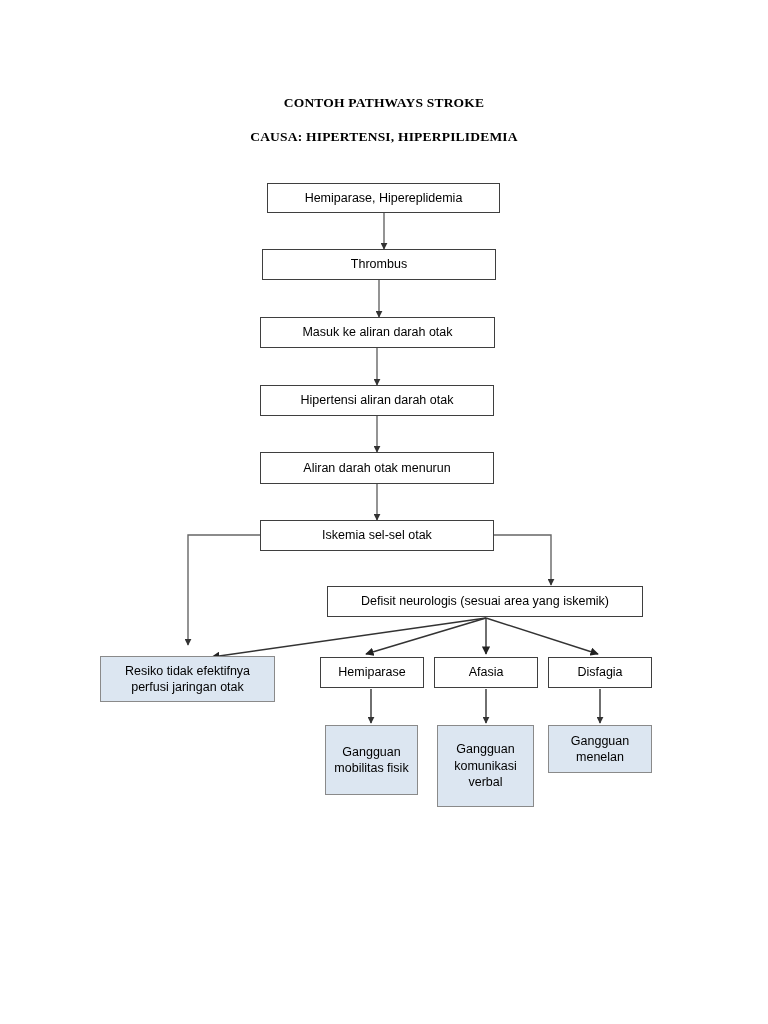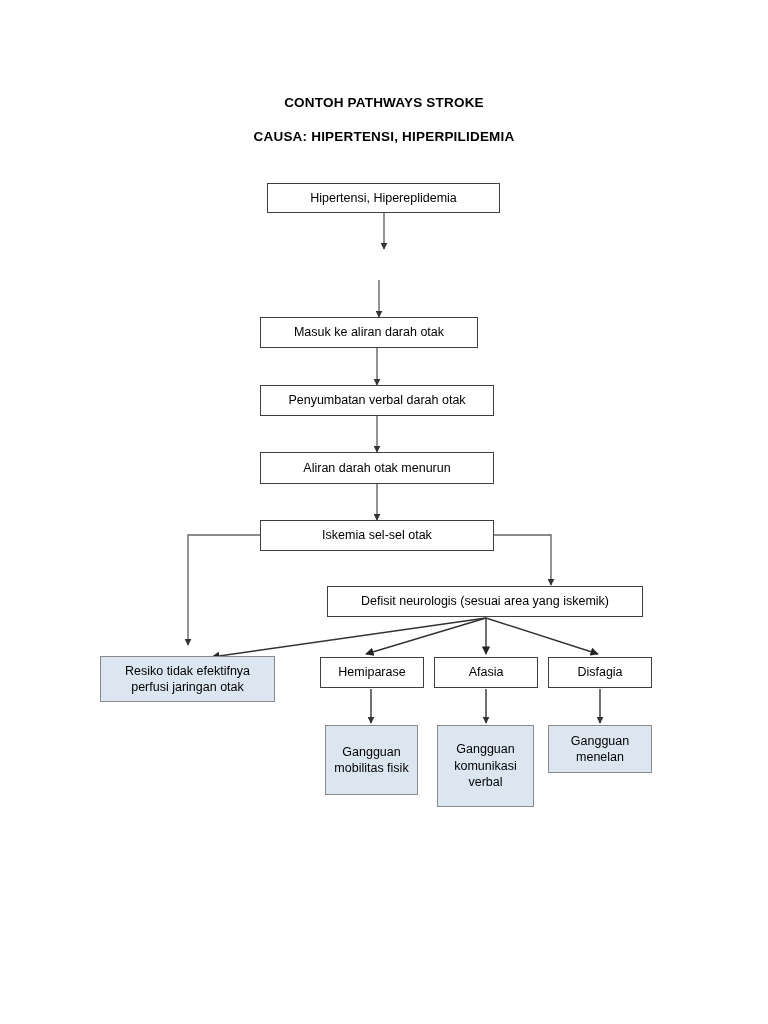--- a/index.html
+++ b/index.html
@@ -30,20 +30,21 @@
     pointer-events: none;
   }
   .title {
     position: absolute;
     width: 768px;
     text-align: center;
     font-weight: bold;
     font-size: 13.5px;
     letter-spacing: 0.2px;
     white-space: nowrap;
+    font-family: Liberation Serif, serif;
   }
   #title-main { top: 95px; }
   #title-cause { top: 129px; }
 
   .node {
     position: absolute;
     box-sizing: border-box;
     display: flex;
     align-items: center;
     justify-content: center;
@@ -103,30 +104,33 @@
     </g>
 
     <g stroke="#333333" stroke-width="1.4" fill="none" marker-end="url(#ah)">
       <line x1="371" y1="689" x2="371" y2="723"></line>
       <line x1="486" y1="689" x2="486" y2="723"></line>
       <line x1="600" y1="689" x2="600" y2="723"></line>
     </g>
   </svg>
 
   <div class="node" style="left:267px; top:183px; width:233px; height:30px;">
-    <span>Hipertensi, Hipereplidemia</span>
+    <span>Hemiparase, Hipereplidemia</span>
   </div>
 
+  <div class="node" style="left:262px; top:249px; width:234px; height:31px;">
+    <span>Thrombus</span>
+  </div>
 
-  <div class="node" style="left:260px; top:317px; width:218px; height:31px;">
+  <div class="node" style="left:260px; top:317px; width:235px; height:31px;">
     <span>Masuk ke aliran darah otak</span>
   </div>
 
   <div class="node" style="left:260px; top:385px; width:234px; height:31px;">
-    <span>Penyumbatan verbal darah otak</span>
+    <span>Hipertensi aliran darah otak</span>
   </div>
 
   <div class="node" style="left:260px; top:452px; width:234px; height:32px;">
     <span>Aliran darah otak menurun</span>
   </div>
 
   <div class="node" style="left:260px; top:520px; width:234px; height:31px;">
     <span>Iskemia sel-sel otak</span>
   </div>
 

